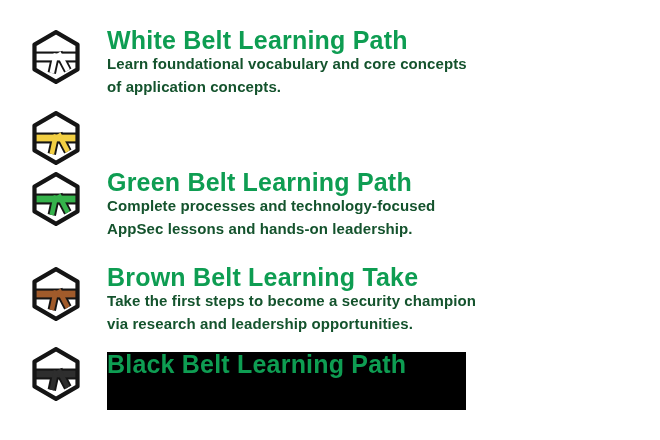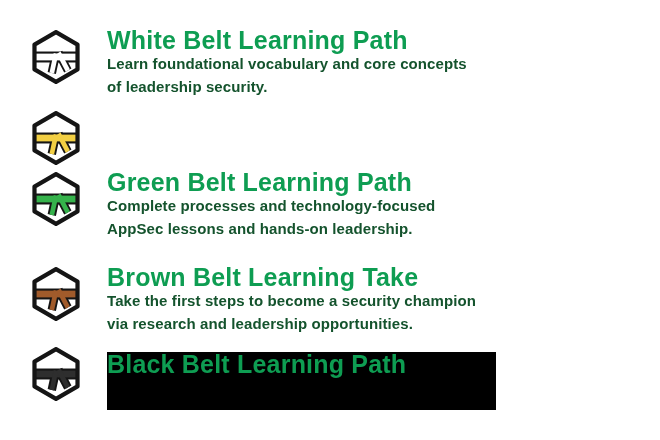--- a/index.html
+++ b/index.html
@@ -14,21 +14,21 @@
   .title{
     margin:0;font-size:25px;line-height:20px;font-weight:700;
     color:#0E9D52;letter-spacing:0.2px;
   }
   .desc{
     margin:2px 0 0 0;font-size:15px;line-height:23px;font-weight:700;
     color:#14532d;letter-spacing:0.1px;
   }
   
   .text.obscured{
-    background:#000000;width:389px;height:58px;margin-top:5px;
+    background:#000000;width:359px;height:58px;margin-top:5px;
     padding:2px 0 0 0;box-sizing:border-box;
   }
   .text.obscured .desc{color:#000000;}
   .hex-outline{fill:none;stroke:#151515;stroke-width:5;stroke-linejoin:round;}
   .hex-fill{fill:#ffffff;}
   .ink{fill:#151515;}
 </style>
 </head>
 <body>
 
@@ -49,21 +49,21 @@
           <rect x="2" y="28" width="60" height="8"></rect>
           <polygon points="29.3,27.4 34.7,28.6 29.7,51.6 24.3,50.4"></polygon>
           <polygon points="32.6,28.4 37.4,25.6 48.4,46.6 43.6,49.4"></polygon>
         </g>
       </g>
       <path class="hex-outline" d="M32 2.5 L57.5 17.25 L57.5 46.75 L32 61.5 L6.5 46.75 L6.5 17.25 Z"></path>
     </svg>
   </div>
   <div class="text">
     <h3 class="title">White Belt Learning Path</h3>
-    <p class="desc"><span>Learn foundational vocabulary and core concepts</span><br><span>of leadership security.</span></p>
+    <p class="desc"><span>Learn foundational vocabulary and core concepts</span><br><span>of application concepts.</span></p>
   </div>
 </div>
 
 <div class="item" style="top:111px">
   <div class="icon-wrap">
     <svg viewBox="0 0 64 64" aria-hidden="true">
       <defs>
           <clipPath id="hexclip1">
             <path d="M32 2.5 L57.5 17.25 L57.5 46.75 L32 61.5 L6.5 46.75 L6.5 17.25 Z"></path>
           </clipPath>

